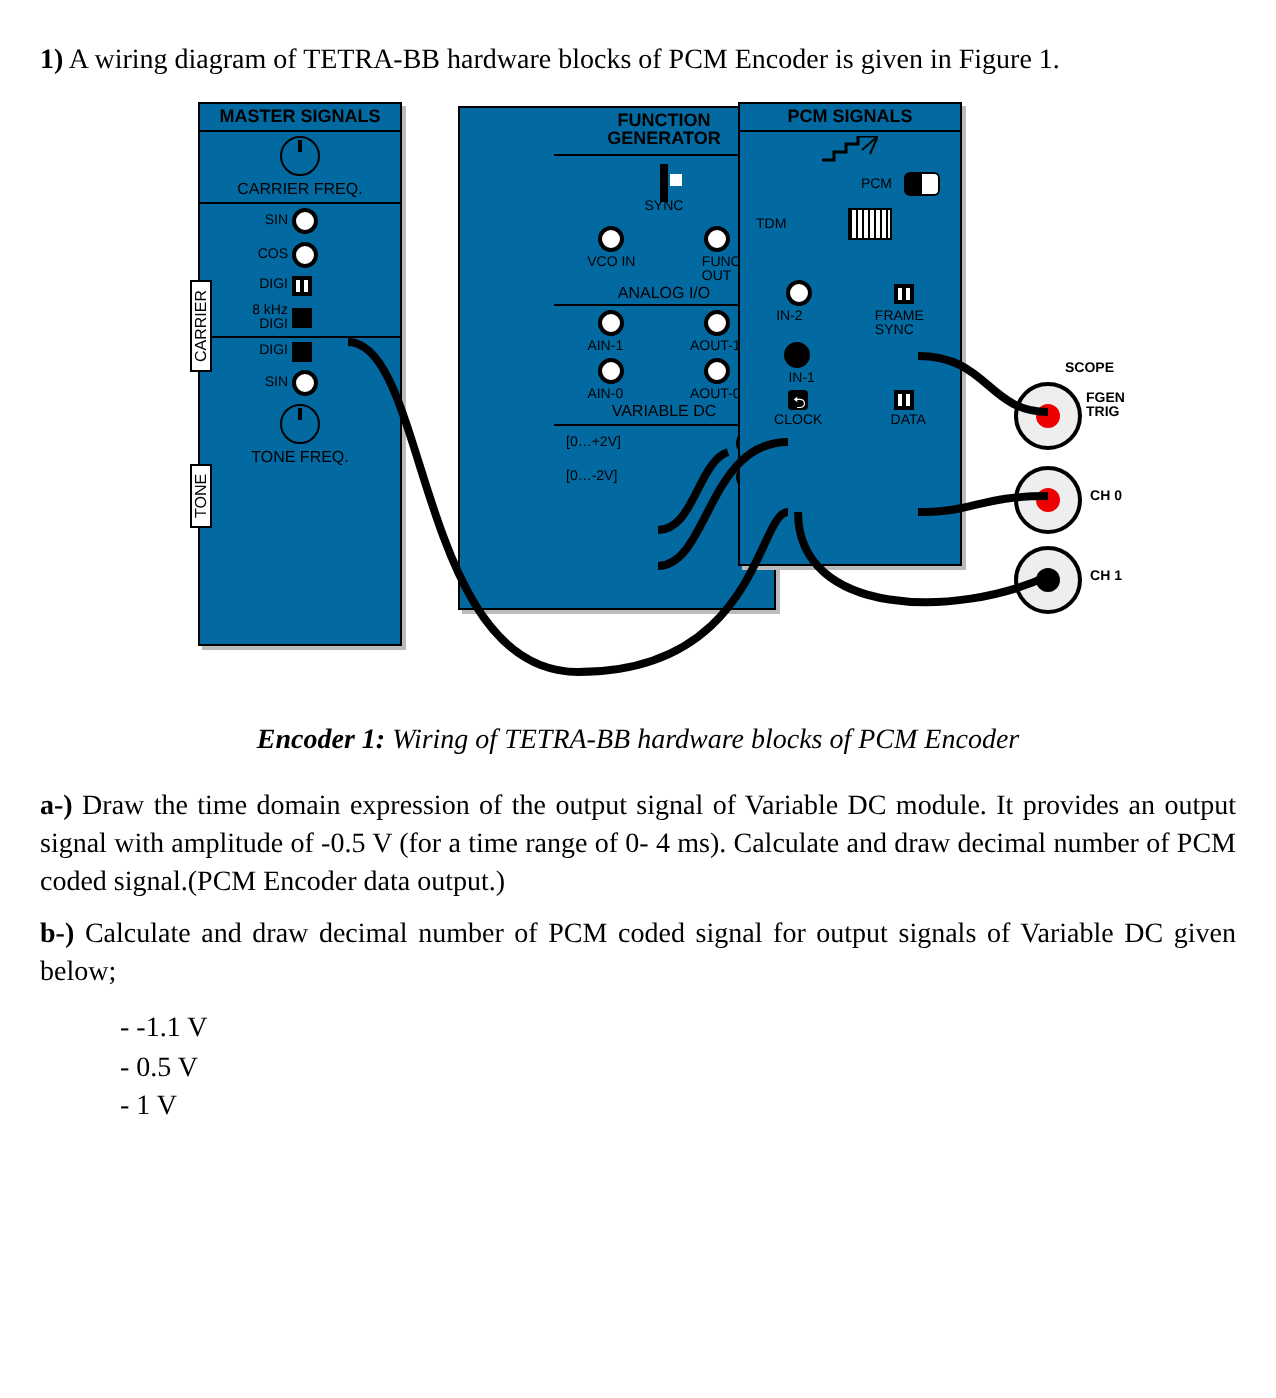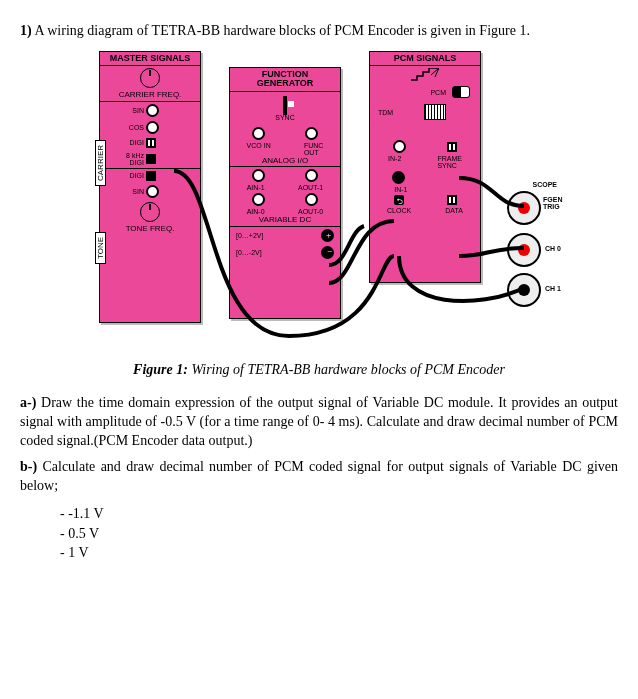--- a/index.html
+++ b/index.html
@@ -19,21 +19,21 @@
   .diagram {
     display: inline-block;
     position: relative;
     width: 480px;
     height: 290px;
     text-align: left;
   }
   
   .module {
     position: absolute;
-    background: #ec4899;
+    background: #0369a1;
     border: 1.5px solid #000;
     box-shadow: 2px 2px 0 #bbb;
   }
   .module .title {
     text-align: center;
     font-size: 9px;
     font-family: Arial, sans-serif;
     font-weight: bold;
     padding: 2px 2px;
     border-bottom: 1px solid #000;
@@ -174,21 +174,21 @@
         <span class="mini-lbl-left" style="width:40px;">SIN</span>
         <span class="dot big"></span>
       </div>
       <div class="knob"></div>
       <div class="section-title" style="border-bottom:none;">TONE FREQ.</div>
     </div>
     <div class="vlabel" style="left:16px; top:135px;">CARRIER</div>
     <div class="vlabel" style="left:16px; top:213px;">TONE</div>
 
     
-    <div class="module" style="left:150px; top:16px; width:110px; height:250px;">
+    <div class="module" style="left:150px; top:2px; width:110px; height:250px;padding-left:47px;">
       <div class="title">FUNCTION
 GENERATOR</div>
       <div style="height:6px;"></div>
       <div style="text-align:center;"><span class="sync-sq"></span></div>
       <div class="mini-lbl">SYNC</div>
       <div style="height:4px;"></div>
       <div class="port-row">
         <span class="dot big"></span>
         <span class="dot big"></span>
       </div>
@@ -303,21 +303,21 @@
 
       <path d="M380,205 C410,205 410,197 445,197" fill="none" stroke="#000" stroke-width="4"></path>
 
       <path d="M320,205 C320,258 400,258 445,237" fill="none" stroke="#000" stroke-width="4"></path>
     </svg>
 
   </div>
 </div>
 
 <p class="caption">
-  <span class="figlabel">Figure 1:</span>
+  <span class="figlabel">Encoder 1:</span>
   <span>Wiring of TETRA-BB hardware blocks of PCM Encoder</span>
 </p>
 
 <p class="subtask">
   <span class="sublabel">a-)</span>
   <span>Draw the time domain expression of the output signal of Variable DC module. It provides an output signal with amplitude of -0.5 V (for a time range of 0- 4 ms). Calculate and draw decimal number of PCM coded signal.(PCM Encoder data output.)</span>
 </p>
 
 <p class="subtask">
   <span class="sublabel">b-)</span>

